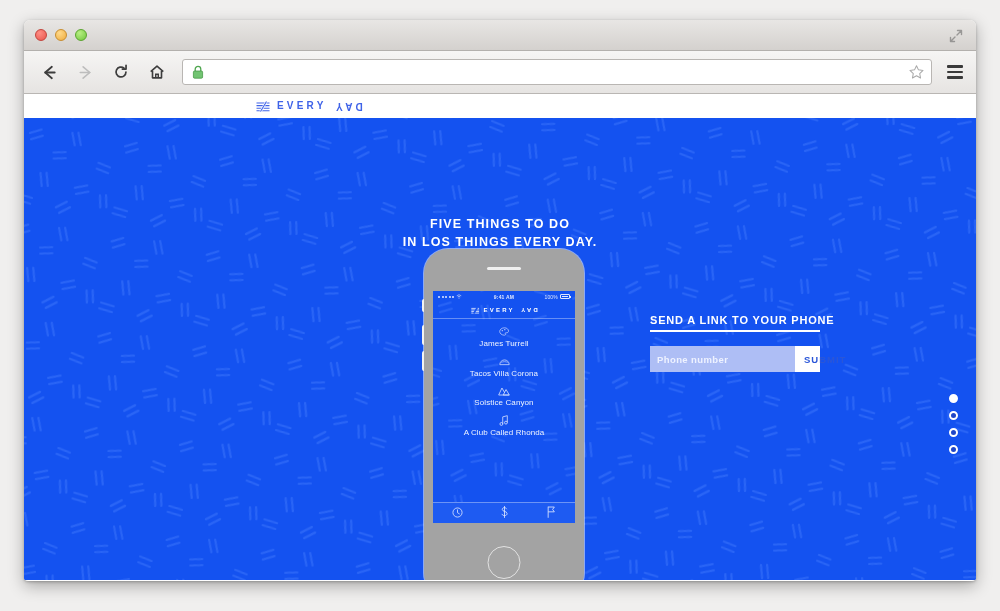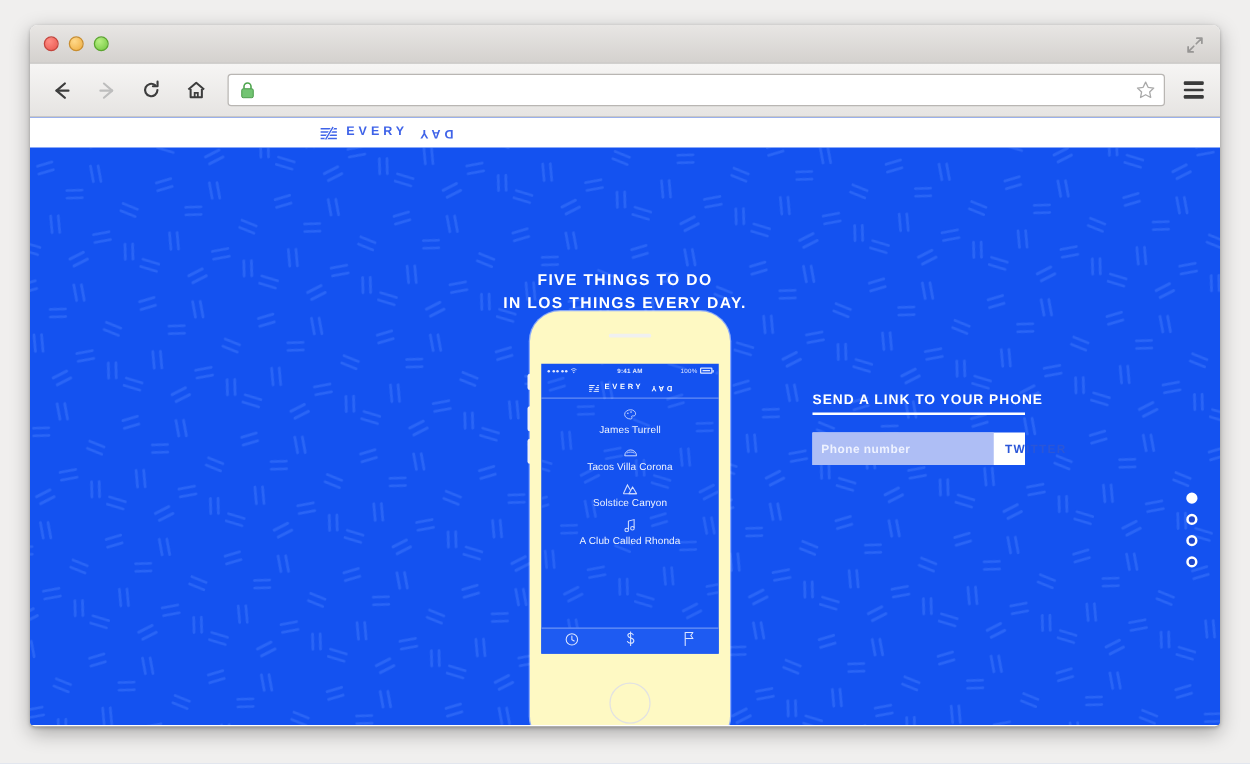--- a/index.html
+++ b/index.html
@@ -115,21 +115,21 @@
   #headline {
     position: absolute; left: 0; right: 0; top: 97px;
     text-align: center; color: #fff;
     font-size: 12.5px; font-weight: bold; letter-spacing: 1.1px; line-height: 1.45;
   }
 
   
   #phone {
     position: absolute; left: 400px; top: 131px;
     width: 160px; height: 348px;
-    background: #fef9c3;
+    background: #a3a3a3;
     border-radius: 24px;
     box-shadow: 0 0 0 1px rgba(255,255,255,.5);
   }
   .phone-side-btn { position: absolute; left: -2.5px; width: 2.5px; background: #f2f2f2; border-radius: 2px 0 0 2px; }
   #btn-silent  { top: 50px;  height: 13px; }
   #btn-volup   { top: 76px;  height: 20px; }
   #btn-voldown { top: 102px; height: 20px; }
   #phone-speaker {
     position: absolute; left: 50%; top: 18px; transform: translateX(-50%);
     width: 34px; height: 3px; border-radius: 2px; background: #f0f0f0;
@@ -437,21 +437,21 @@
           </div>
         </div>
 
         <div id="home-button"></div>
       </div>
 
       <div id="signup">
         <div id="signup-title">SEND A LINK TO YOUR PHONE</div>
         <div id="signup-row">
           <input id="phone-input" type="text" placeholder="Phone number" style="">
-          <button id="submit-btn">TWITTER</button>
+          <button id="submit-btn">SUBMIT</button>
         </div>
       </div>
 
       <div id="pager">
         <span class="dot active"></span>
         <span class="dot"></span>
         <span class="dot"></span>
         <span class="dot"></span>
       </div>
 

